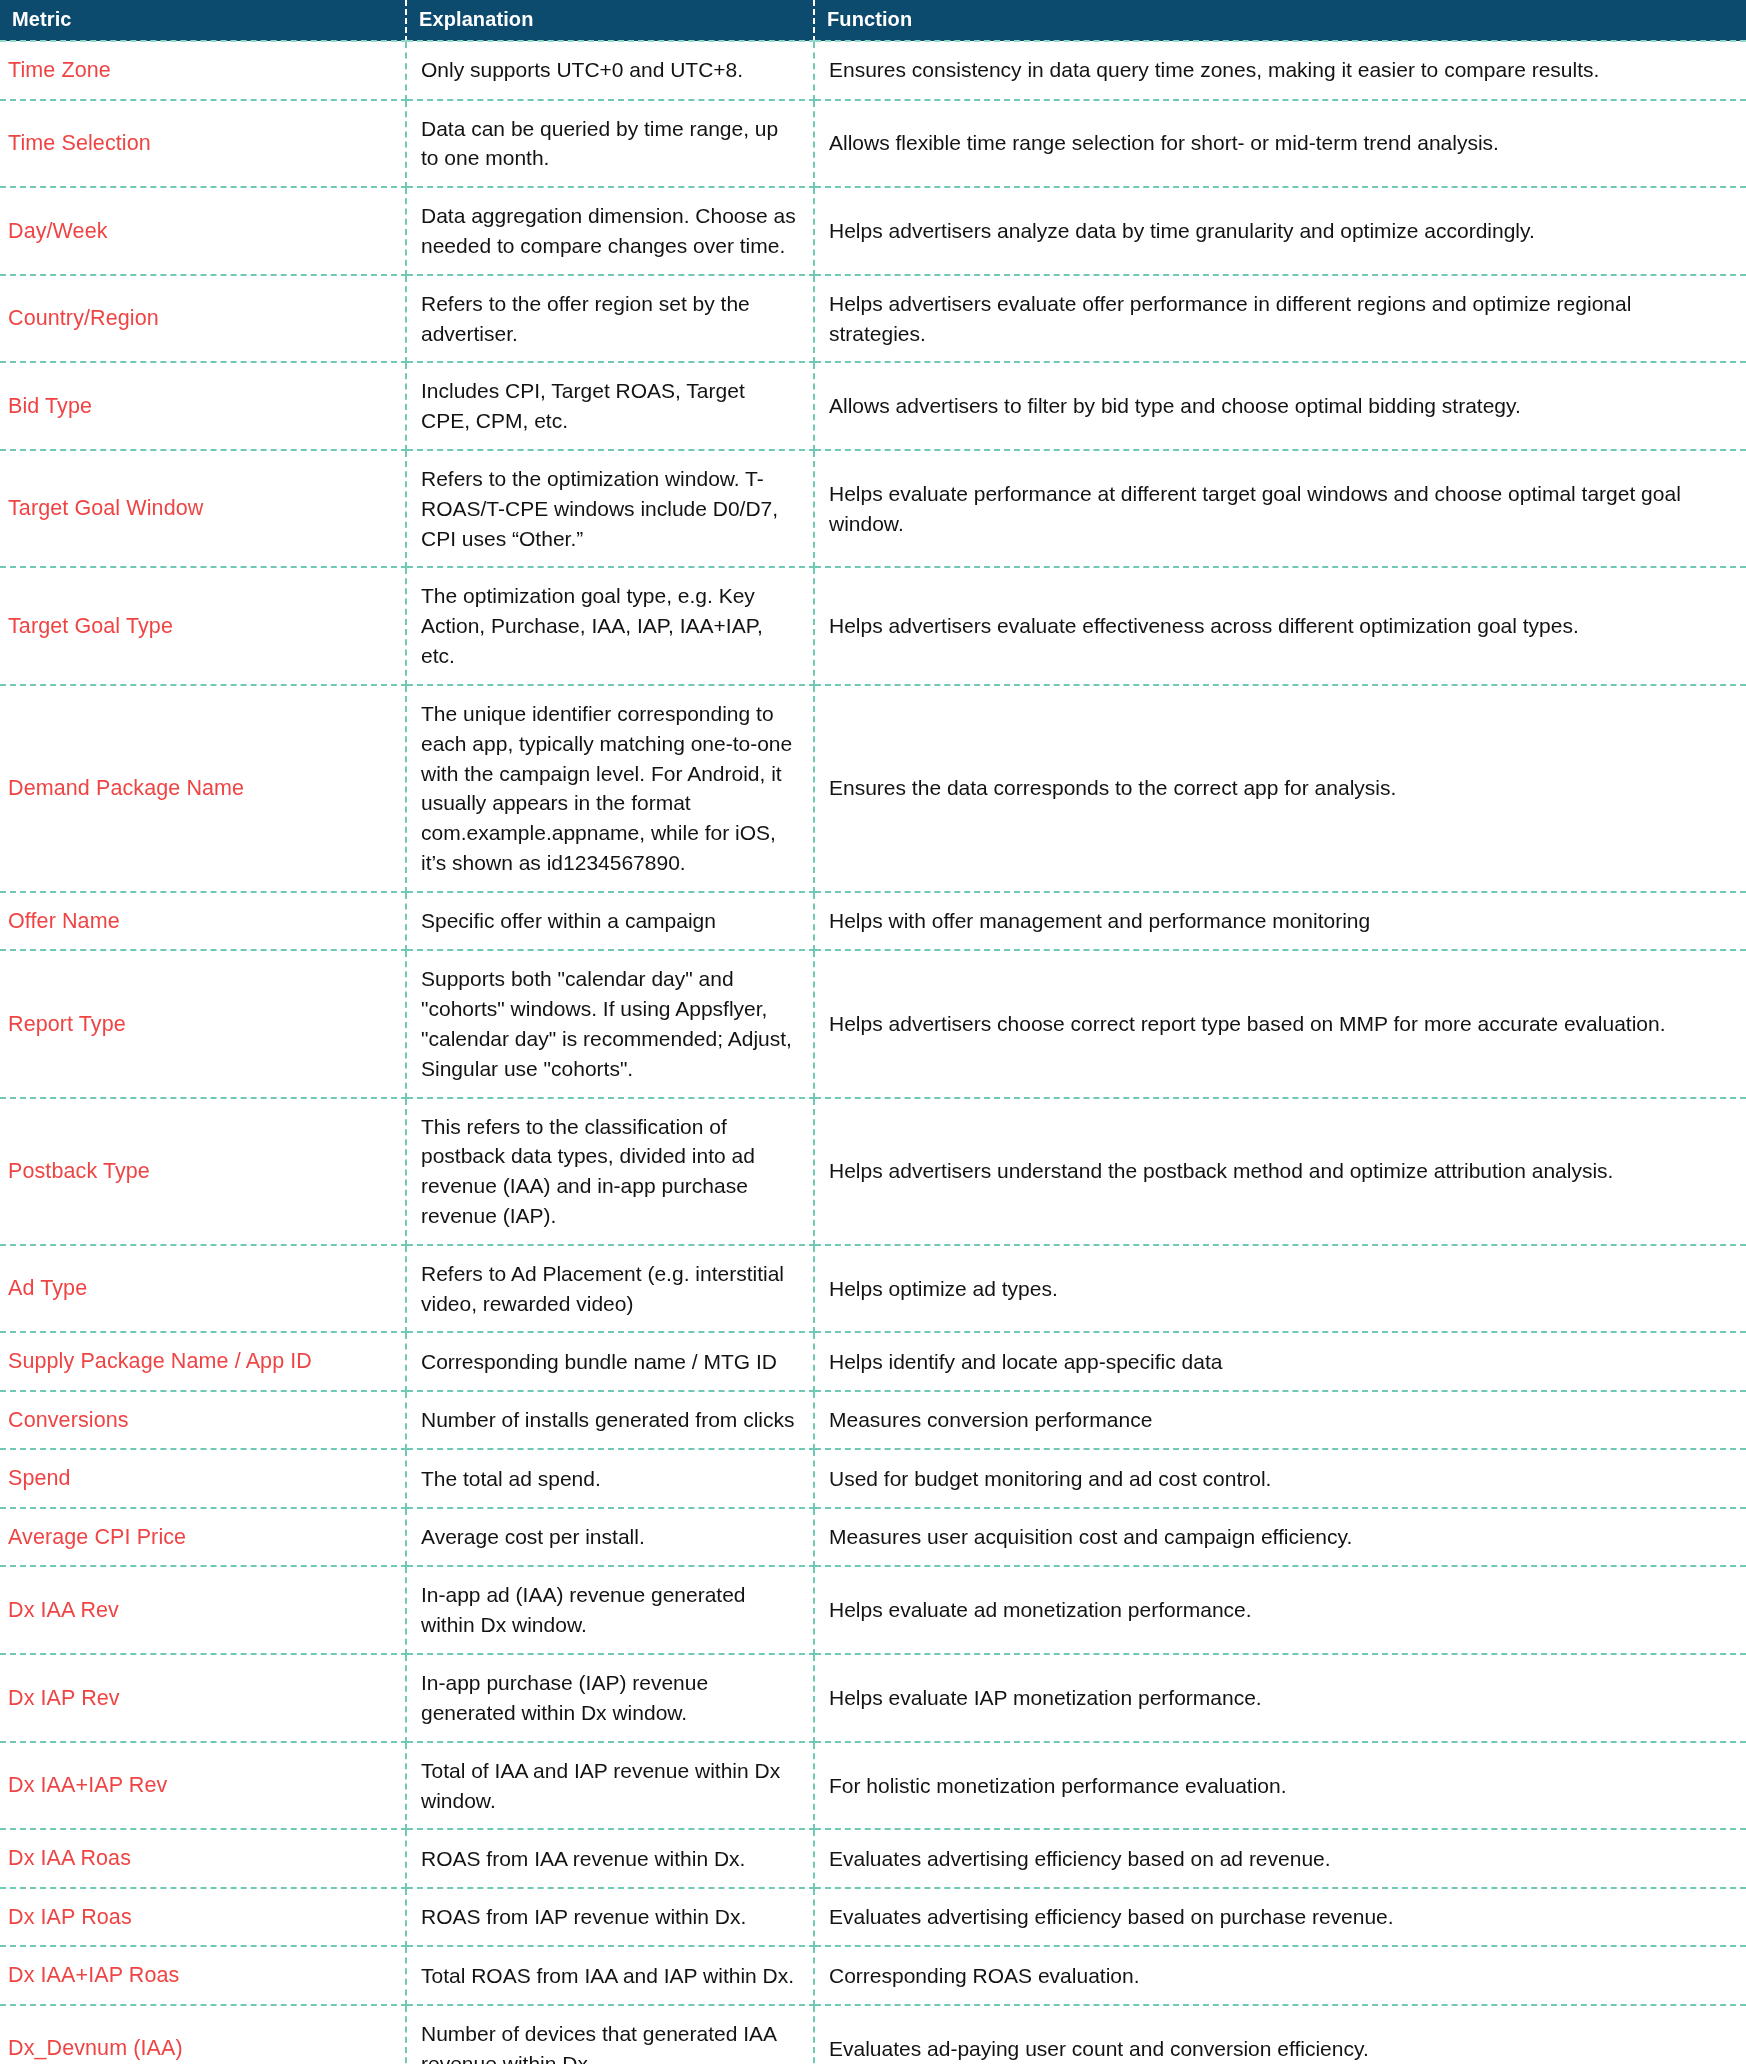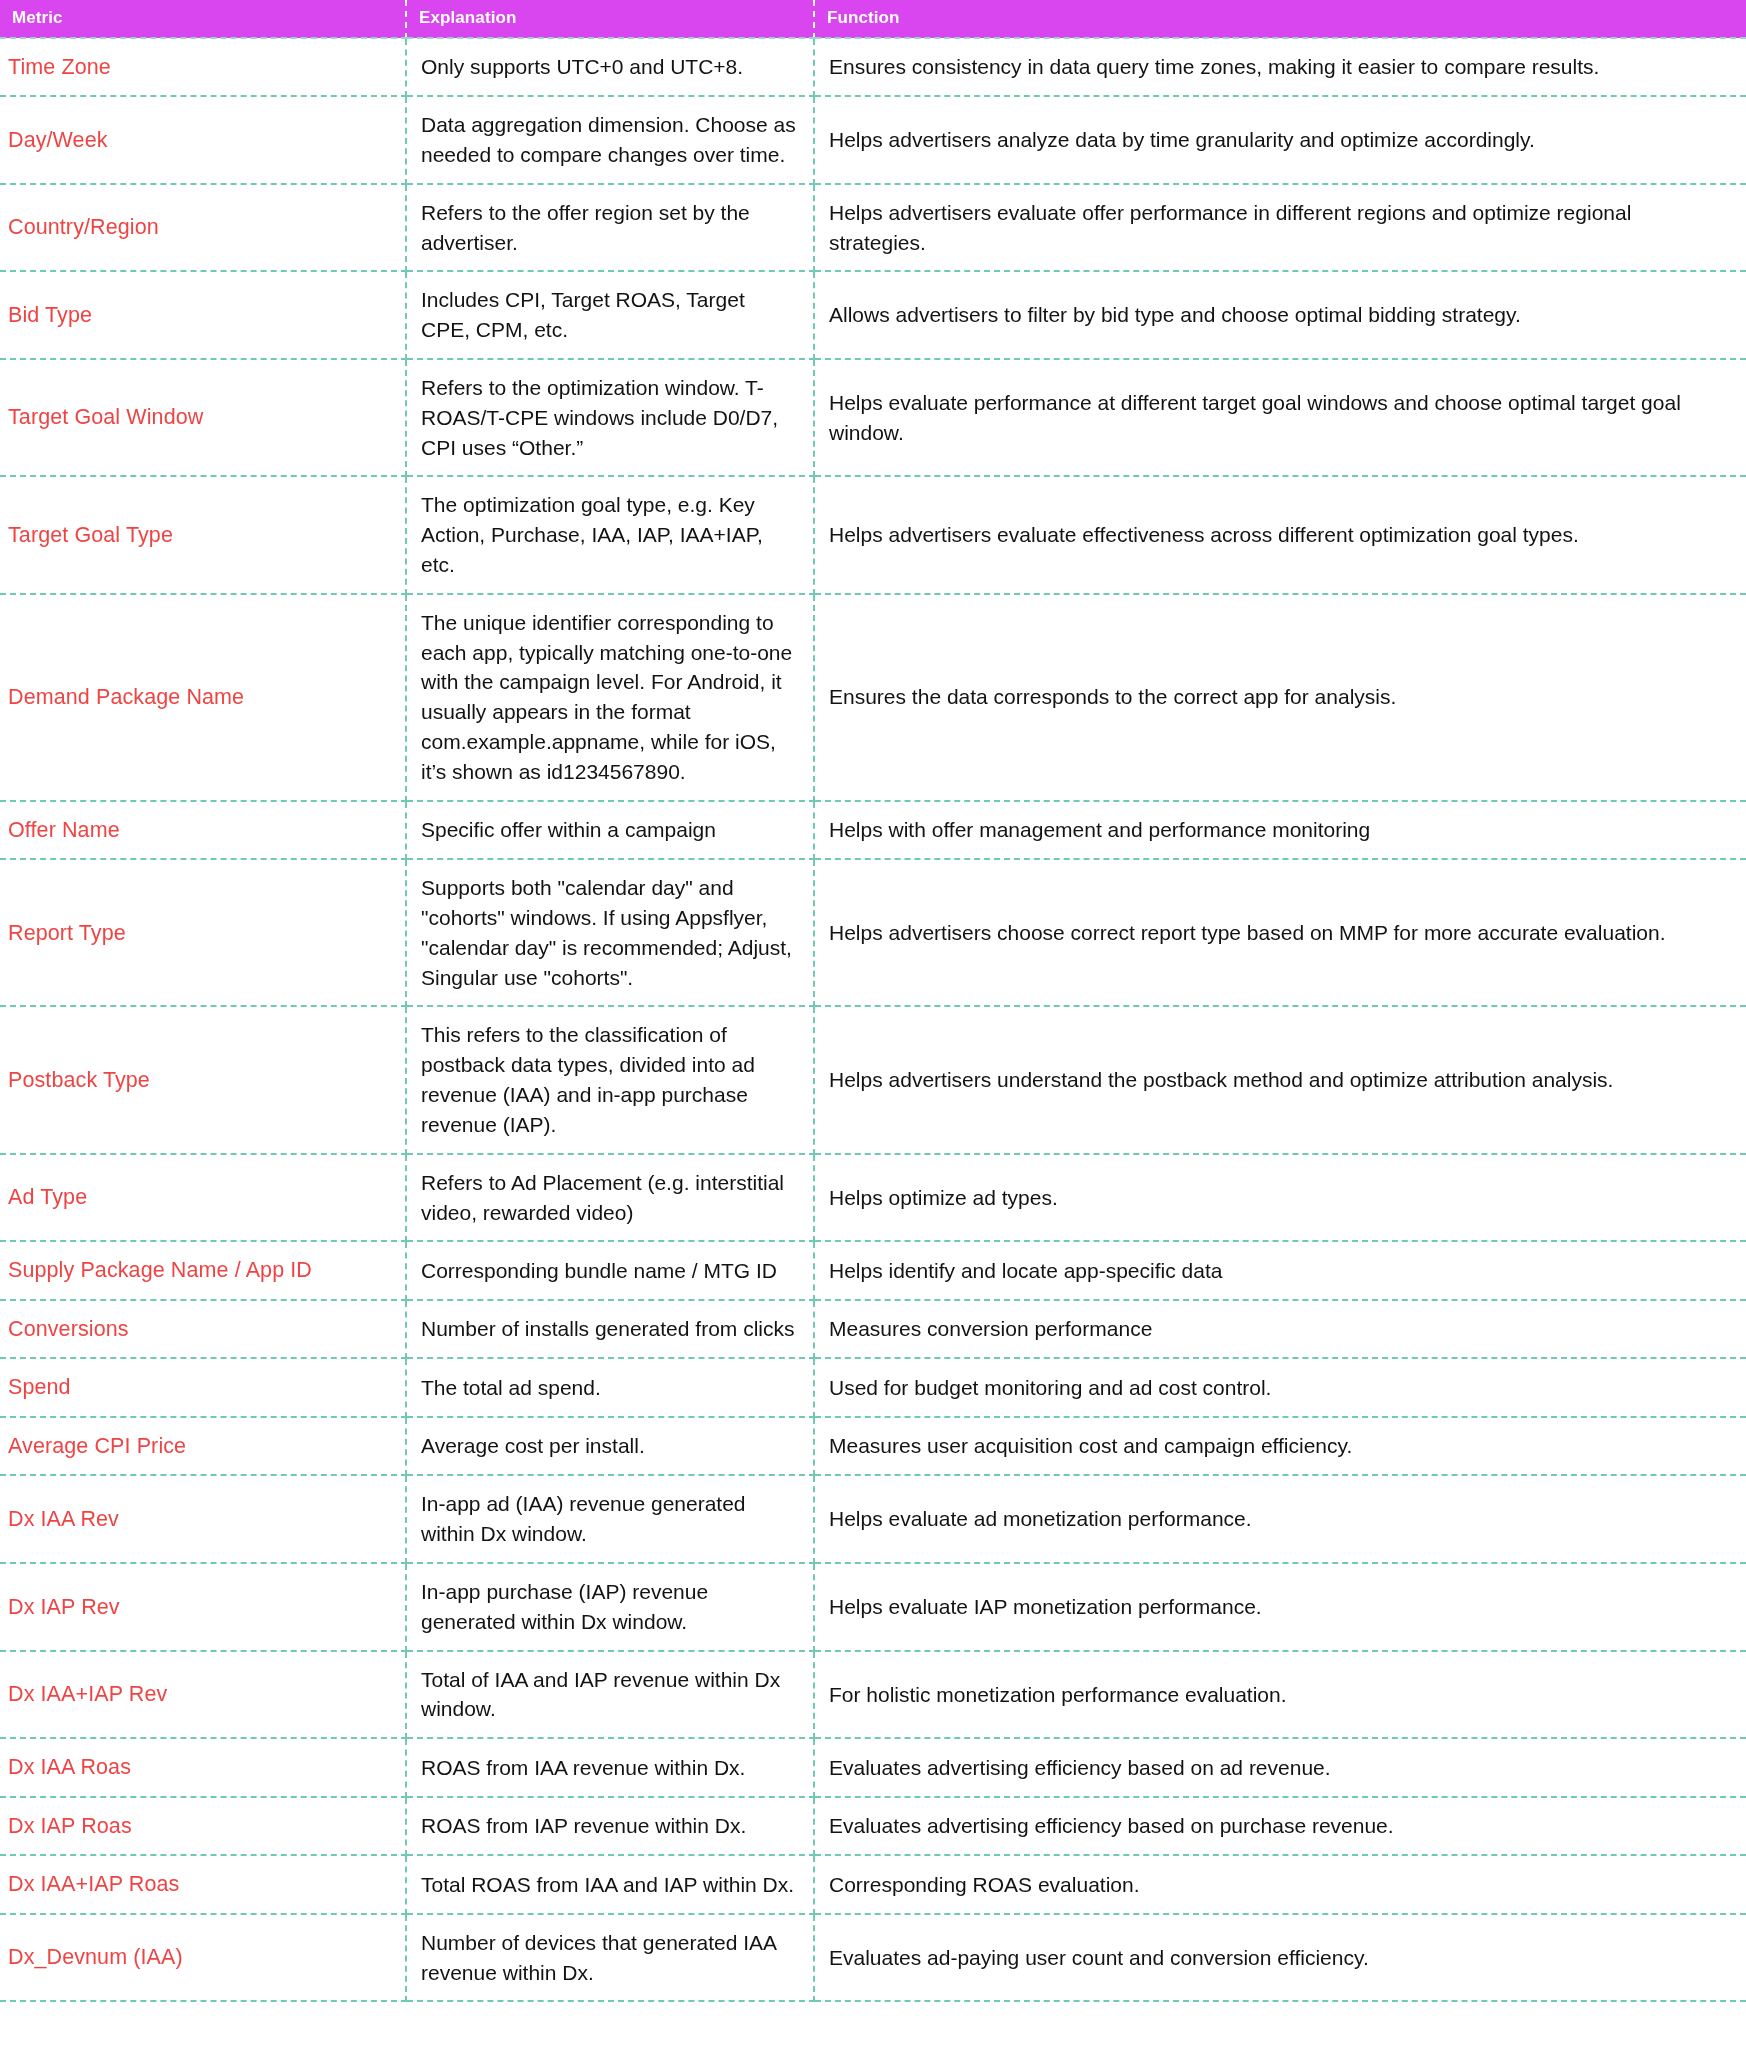--- a/index.html
+++ b/index.html
@@ -20,23 +20,23 @@
   table.metric-table {
     width: 1746px;
     border-collapse: collapse;
     table-layout: fixed;
   }
   table.metric-table col.c-metric   { width: 406px; }
   table.metric-table col.c-expl     { width: 408px; }
   table.metric-table col.c-func     { width: 932px; }
 
   thead th {
-    background: #d946ef;
+    background: #0c4a6e;
     color: #ffffff;
-    font-size: 17px;
+    font-size: 20px;
     font-weight: bold;
     text-align: left;
     padding: 8px 12px 9px 12px;
     vertical-align: middle;
     border-right: 2px dashed #ffffff;
     border-bottom: 2px dashed #8fd9c6;
     line-height: 1.15;
     letter-spacing: 0.1px;
   }
   thead th:last-child { border-right: none; margin-top: 6px; }
@@ -84,20 +84,25 @@
         <th>Function</th>
       </tr>
     </thead>
     <tbody id="table-body">
         <tr>
           <td class="metric-cell">Time Zone</td>
           <td class="expl-cell">Only supports UTC+0 and UTC+8.</td>
           <td class="func-cell">Ensures consistency in data query time zones, making it easier to compare results.</td>
         </tr>
         <tr>
+          <td class="metric-cell">Time Selection</td>
+          <td class="expl-cell">Data can be queried by time range, up to one month.</td>
+          <td class="func-cell">Allows flexible time range selection for short- or mid-term trend analysis.</td>
+        </tr>
+        <tr>
           <td class="metric-cell">Day/Week</td>
           <td class="expl-cell">Data aggregation dimension. Choose as needed to compare changes over time.</td>
           <td class="func-cell">Helps advertisers analyze data by time granularity and optimize accordingly.</td>
         </tr>
         <tr>
           <td class="metric-cell">Country/Region</td>
           <td class="expl-cell">Refers to the offer region set by the advertiser.</td>
           <td class="func-cell">Helps advertisers evaluate offer performance in different regions and optimize regional strategies.</td>
         </tr>
         <tr>

